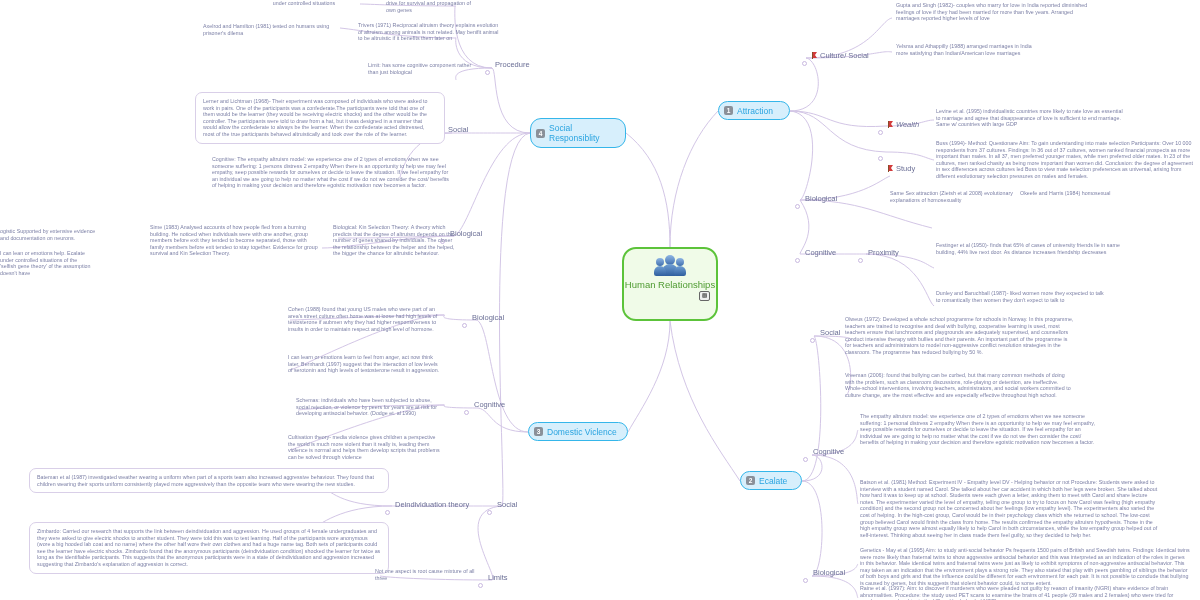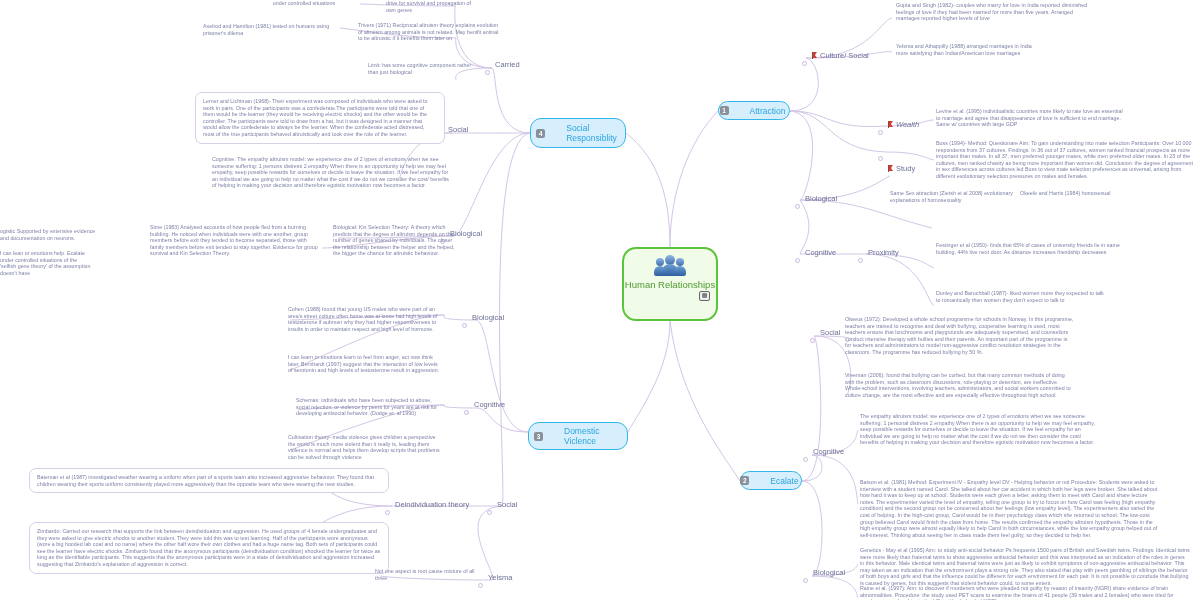--- a/index.html
+++ b/index.html
@@ -26,25 +26,25 @@
   .central .label{
     font-size:9.5px;line-height:11.5px;color:#4f9b32;text-align:center;font-weight:400;
   }
   .central .mini{
     position:absolute;right:6px;bottom:18px;width:9px;height:8px;border:1px solid #666;
     border-radius:2px;background:#efefef;font-size:6px;line-height:7px;text-align:center;color:#444;
   }
 
   
   .pill{
-    position:absolute;display:flex;align-items:center;gap:21px;
+    position:absolute;display:flex;align-items:center;gap:4px;
     border:1.4px solid #35b6ea;border-radius:11px;
     background:#d7effc;
     padding:3px 8px 3px 5px;box-sizing:border-box;
-    font-size:8.5px;line-height:10px;color:#2aa4e0;justify-content:center;
+    font-size:8.5px;line-height:10px;color:#2aa4e0;
   }
   .pill .num{
     display:inline-block;width:9px;height:9px;flex:0 0 9px;
     background:#8a9099;color:#fff;border-radius:2px;
     font-size:6.5px;line-height:9px;text-align:center;font-weight:bold;
   }
   .pill .txt{white-space:pre-line;}
 
   
   .sub{
@@ -169,35 +169,35 @@
       <div class="pill" style="left: 528px; top: 422px; width: 100px; min-height: 19px;">
         <span class="num">3</span>
         <span class="txt">Domestic Viclence</span>
       </div>
       <div class="pill" style="left: 740px; top: 471px; width: 62px; min-height: 19px;">
         <span class="num">2</span>
         <span class="txt">Ecalate</span>
       </div>
     </div>
   <div id="subs">
-      <div class="sub" style="left: 495px; top: 60px;">Carried</div>
+      <div class="sub" style="left: 495px; top: 60px;">Procedure</div>
       <div class="node-dot" style="left: 485px; top: 70px;"></div>
       <div class="sub" style="left: 448px; top: 125px;">Social</div>
       <div class="node-dot" style="left: 438px; top: 135px;"></div>
       <div class="sub" style="left: 450px; top: 229px;">Biological</div>
       <div class="node-dot" style="left: 440px; top: 239px;"></div>
       <div class="sub" style="left: 472px; top: 313px;">Biological</div>
       <div class="node-dot" style="left: 462px; top: 323px;"></div>
       <div class="sub" style="left: 474px; top: 400px;">Cognitive</div>
       <div class="node-dot" style="left: 464px; top: 410px;"></div>
       <div class="sub" style="left: 395px; top: 500px;">Deindividuation theory</div>
       <div class="node-dot" style="left: 385px; top: 510px;"></div>
       <div class="sub" style="left: 497px; top: 500px;">Social</div>
       <div class="node-dot" style="left: 487px; top: 510px;"></div>
-      <div class="sub" style="left: 488px; top: 573px;">Yelsma</div>
+      <div class="sub" style="left: 488px; top: 573px;">Limits</div>
       <div class="node-dot" style="left: 478px; top: 583px;"></div>
       <div class="sub flag" style="left: 812px; top: 51px;">Culture/ Social</div>
       <div class="node-dot" style="left: 802px; top: 61px;"></div>
       <div class="sub flag" style="left: 888px; top: 120px; font-style: italic;">Wealth</div>
       <div class="node-dot" style="left: 878px; top: 130px;"></div>
       <div class="sub flag" style="left: 888px; top: 164px;">Study</div>
       <div class="node-dot" style="left: 878px; top: 156px;"></div>
       <div class="sub" style="left: 805px; top: 194px;">Biological</div>
       <div class="node-dot" style="left: 795px; top: 204px;"></div>
       <div class="sub" style="left: 805px; top: 248px;">Cognitive</div>

